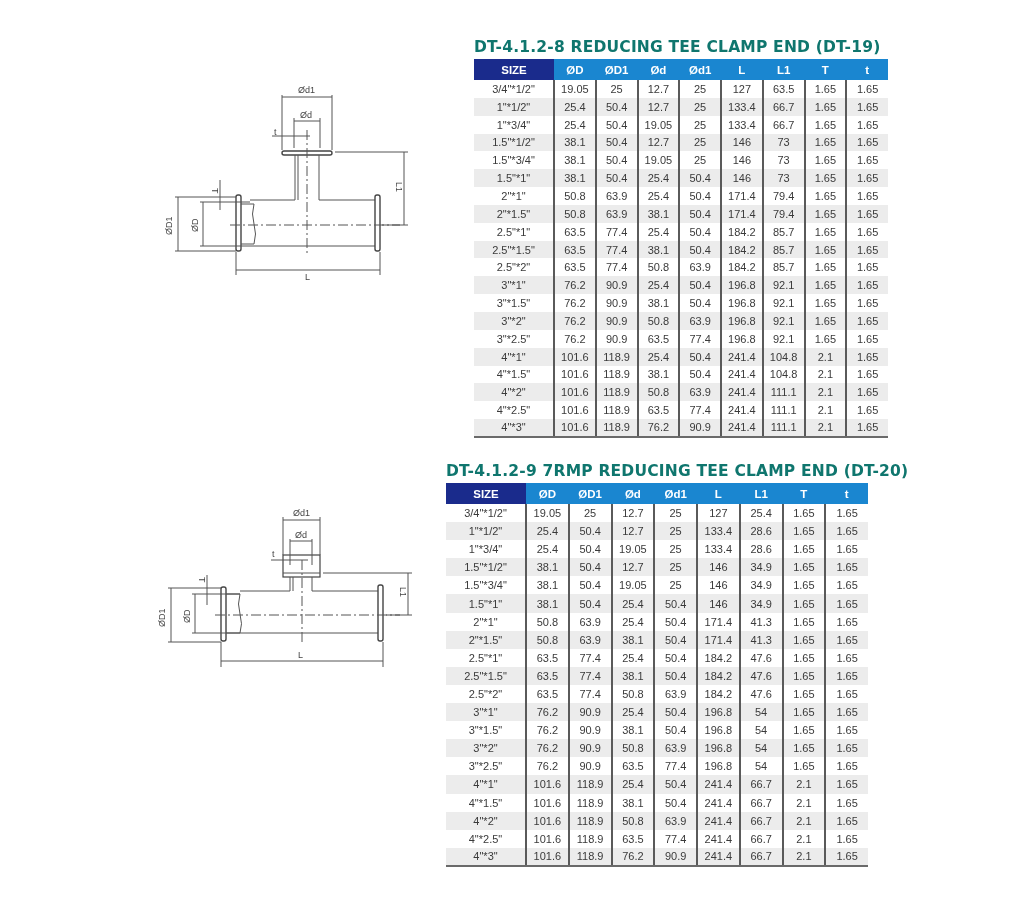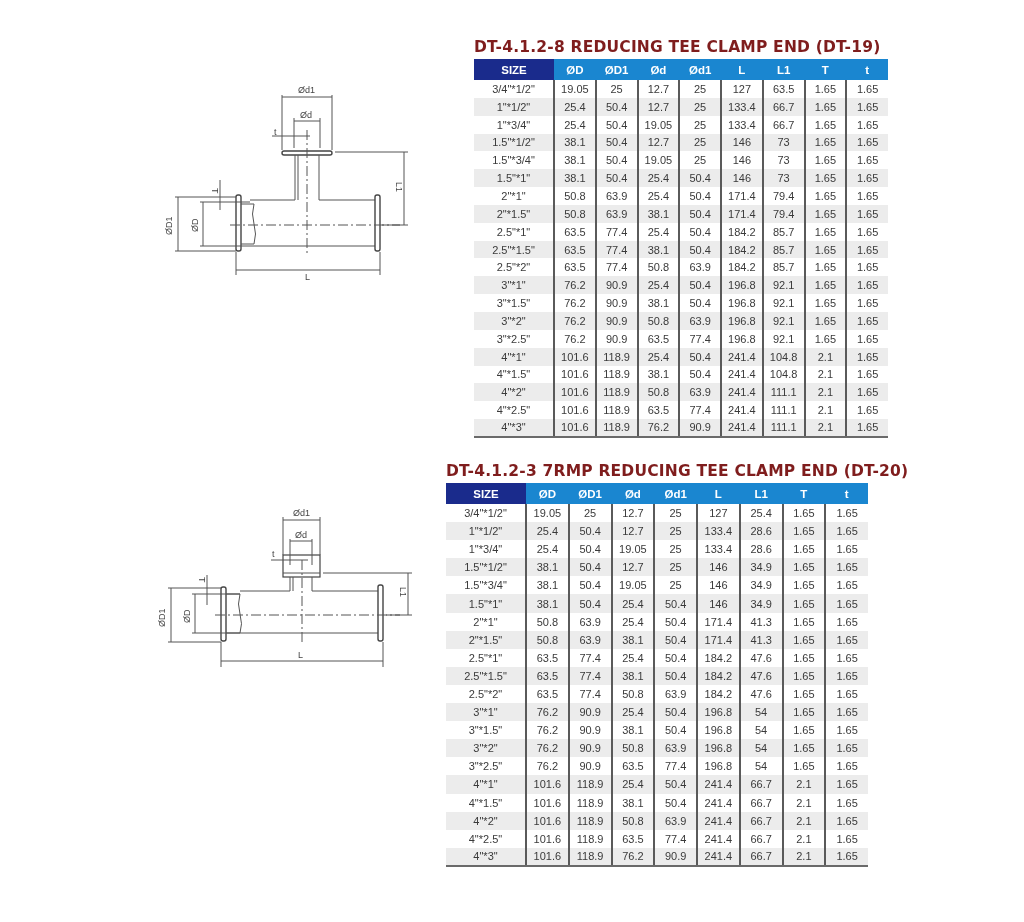--- a/index.html
+++ b/index.html
@@ -1,17 +1,17 @@
 <!DOCTYPE html>
 <html><head>
 <meta charset="utf-8">
 <style>
   html, body { margin: 0; padding: 0; background: #ffffff; }
   body { width: 1024px; height: 922px; position: relative; overflow: hidden; font-family: "Liberation Sans", sans-serif; color: #333; }
-  .title { position: absolute; font-weight: bold; color: #7f1d1d; font-size: 15.5px; letter-spacing: 0.2px; white-space: nowrap; font-family: "DejaVu Sans", sans-serif; }
+  .title { position: absolute; font-weight: bold; color: #0f766e; font-size: 15.5px; letter-spacing: 0.2px; white-space: nowrap; font-family: "DejaVu Sans", sans-serif; }
   table.spec { position: absolute; border-collapse: collapse; font-size: 11px; color: #3a3a3a; table-layout: fixed; }
   table.spec th { height: 21px; color: #fff; font-weight: bold; font-size: 11.5px; background: #1a86d0; padding: 0; }
   table.spec th.size { background: #1a2b8c; }
   table.spec td { text-align: center; padding: 0; border-left: 2px solid #5a5a5a; white-space: nowrap; }
   table.spec td:first-child { border-left: none; }
   table.spec tr.alt td { background: #ececec; }
   table.spec tbody tr:last-child td { border-bottom: 2px solid #6a6a6a; }
   .diagram { position: absolute; }
 </style>
 </head>
@@ -382,21 +382,21 @@
         <td>76.2</td>
         <td>90.9</td>
         <td>241.4</td>
         <td>111.1</td>
         <td>2.1</td>
         <td>1.65</td>
       </tr>
     </tbody>
 </table>
 
-<div class="title" style="left:446px;top:462px;">DT-4.1.2-3 7RMP REDUCING TEE CLAMP END (DT-20)</div>
+<div class="title" style="left:446px;top:462px;">DT-4.1.2-9 7RMP REDUCING TEE CLAMP END (DT-20)</div>
 <table class="spec" style="left:446px;top:483px;width:422px;">
   <colgroup>
       <col style="width:80px">
       <col>
       <col>
       <col>
       <col>
       <col>
       <col>
       <col>

